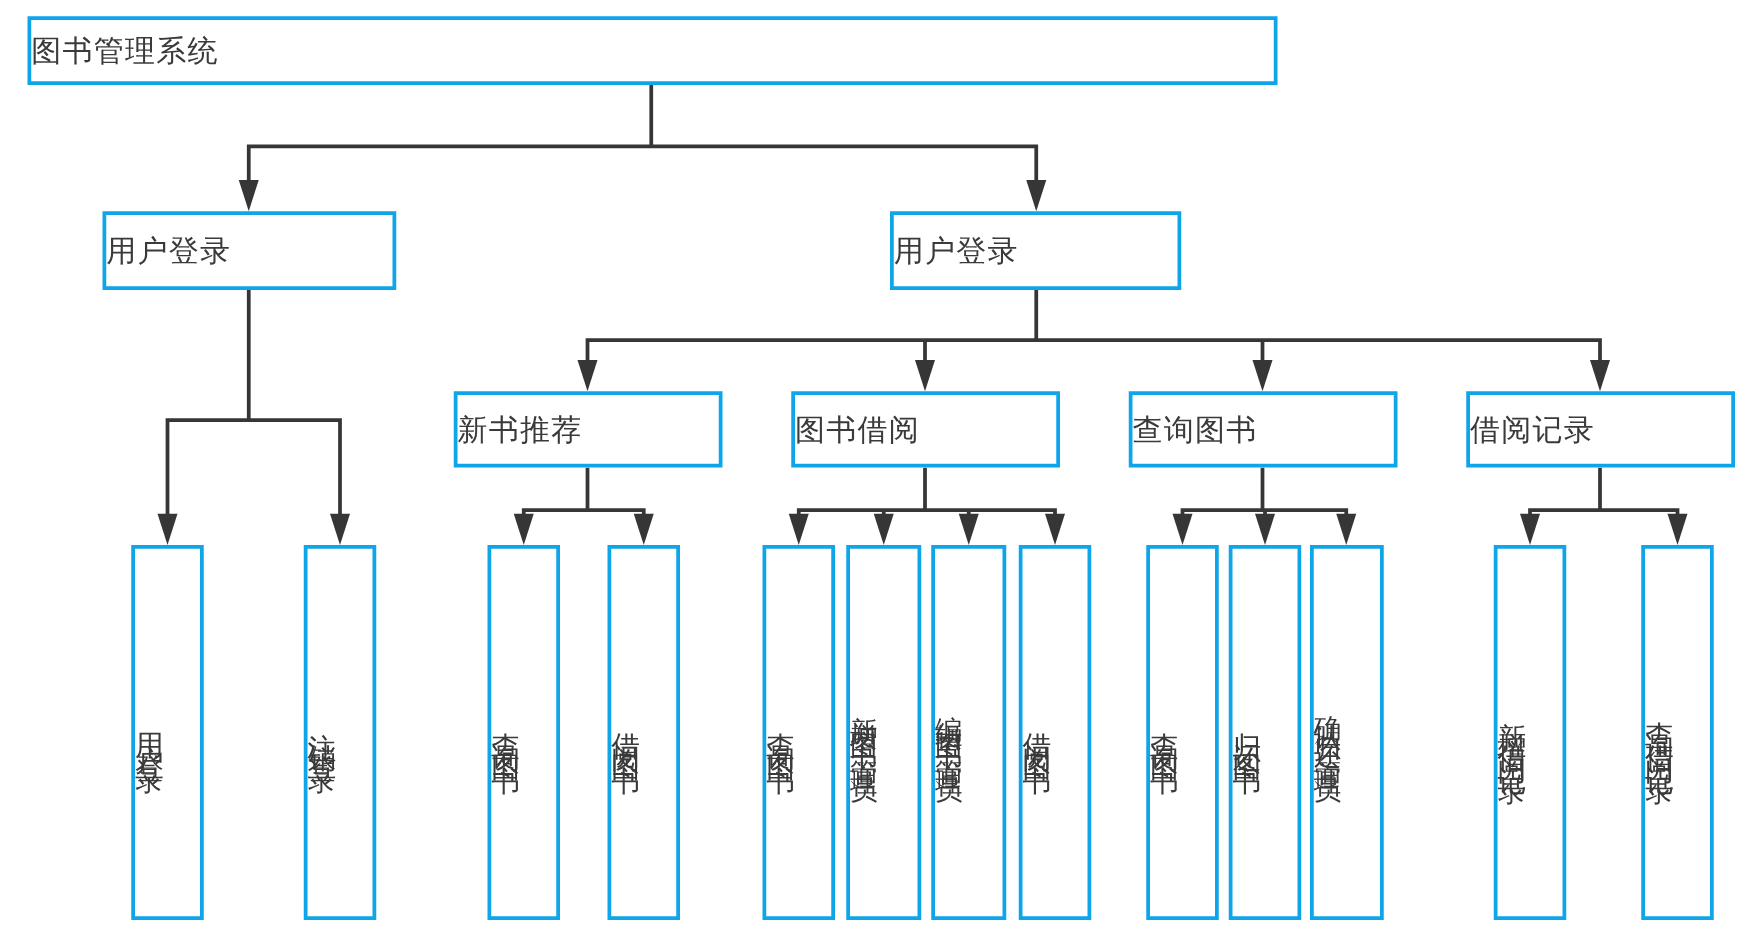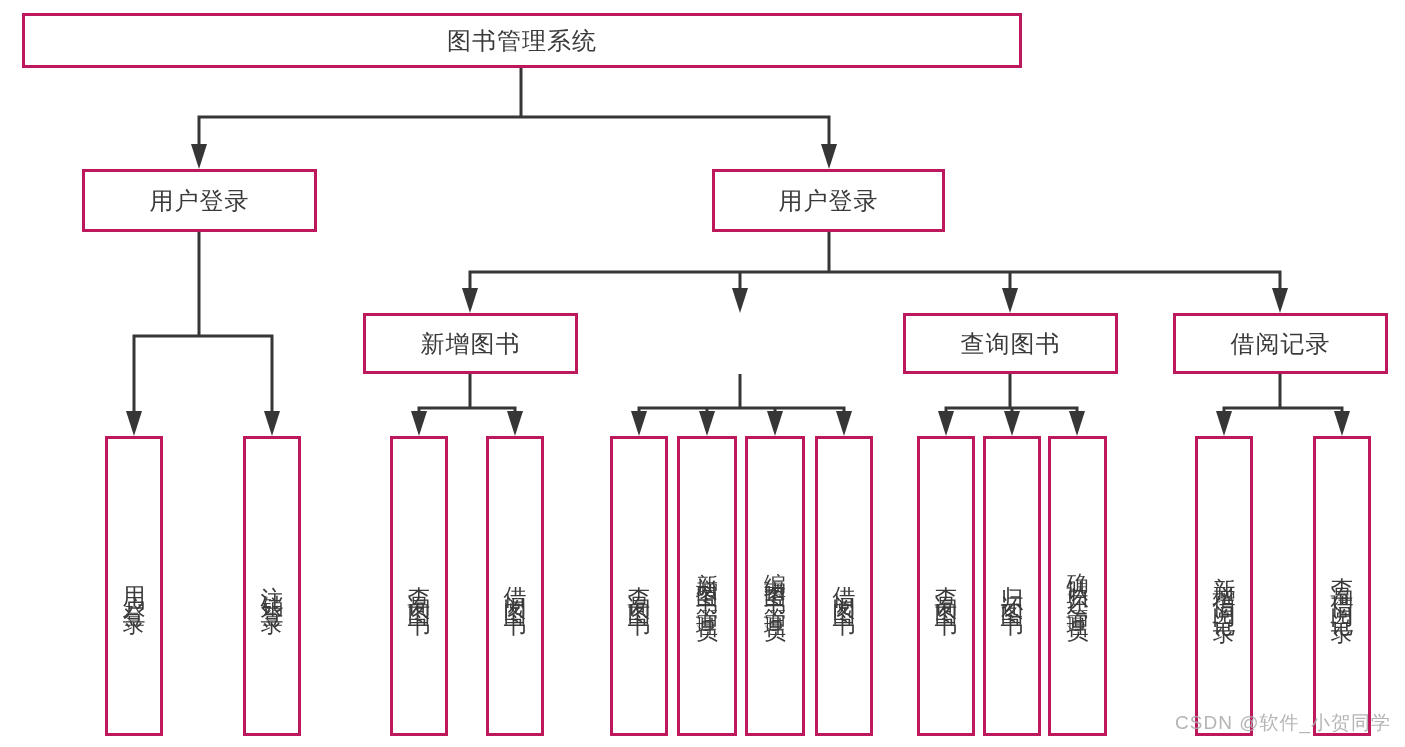--- a/index.html
+++ b/index.html
@@ -1,20 +1,20 @@
 <!DOCTYPE html>
 <html><head>
 <meta charset="utf-8">
 <style>
   html,body{margin:0;padding:0;background:#fff;}
   body{width:1405px;height:747px;overflow:hidden;font-family:"Liberation Sans",sans-serif;}
   .stage{position:relative;width:1405px;height:747px;background:#fff;}
   .connectors{position:absolute;left:0;top:0;width:1405px;height:747px;}
-  .node{position:absolute;box-sizing:border-box;background:#fff;border:3px solid #be185d;
-        display:flex;align-items:center;justify-content:center;
+  .node{position:absolute;box-sizing:border-box;background:#fff;border:3px solid #0ea5e9;
+        display:flex;align-items:center;justify-content:flex-start;
         color:#3a3a3a;font-size:24px;letter-spacing:1px;z-index:2;font-family:Liberation Serif, serif;}
   .leaf span{writing-mode:vertical-rl;text-orientation:mixed;
         font-size:23px;letter-spacing:9px;color:#3a3a3a;line-height:1;}
   .leaf.tight span{letter-spacing:7px;font-size:22px;}
   .watermark{position:absolute;right:14px;bottom:11px;font-size:19px;
         color:rgba(172,172,172,0.9);letter-spacing:1px;z-index:3;white-space:nowrap;}
 </style>
 </head>
 <body>
 
@@ -57,21 +57,24 @@
   </div>
 
   <div class="node" style="left:82px;top:169px;width:235px;height:63px;">
     <span>用户登录</span>
   </div>
   <div class="node" style="left:712px;top:169px;width:233px;height:63px;">
     <span>用户登录</span>
   </div>
 
   <div class="node" style="left:363px;top:313px;width:215px;height:61px;">
-    <span>新增图书</span>
+    <span>新书推荐</span>
+  </div>
+  <div class="node" style="left:633px;top:313px;width:215px;height:61px;">
+    <span>图书借阅</span>
   </div>
   <div class="node" style="left:903px;top:313px;width:215px;height:61px;">
     <span>查询图书</span>
   </div>
   <div class="node" style="left:1173px;top:313px;width:215px;height:61px;">
     <span>借阅记录</span>
   </div>
 
   <div class="node leaf" style="left:105px;top:436px;width:58px;height:300px;">
     <span>用户登录</span>
@@ -110,15 +113,14 @@
     <span>确认归还（管理员）</span>
   </div>
 
   <div class="node leaf" style="left:1195px;top:436px;width:58px;height:300px;">
     <span>新增借阅记录</span>
   </div>
   <div class="node leaf" style="left:1313px;top:436px;width:58px;height:300px;">
     <span>查询借阅记录</span>
   </div>
 
-  <div class="watermark">CSDN @软件_小贺同学</div>
 
 </div>
 
 </body></html>

